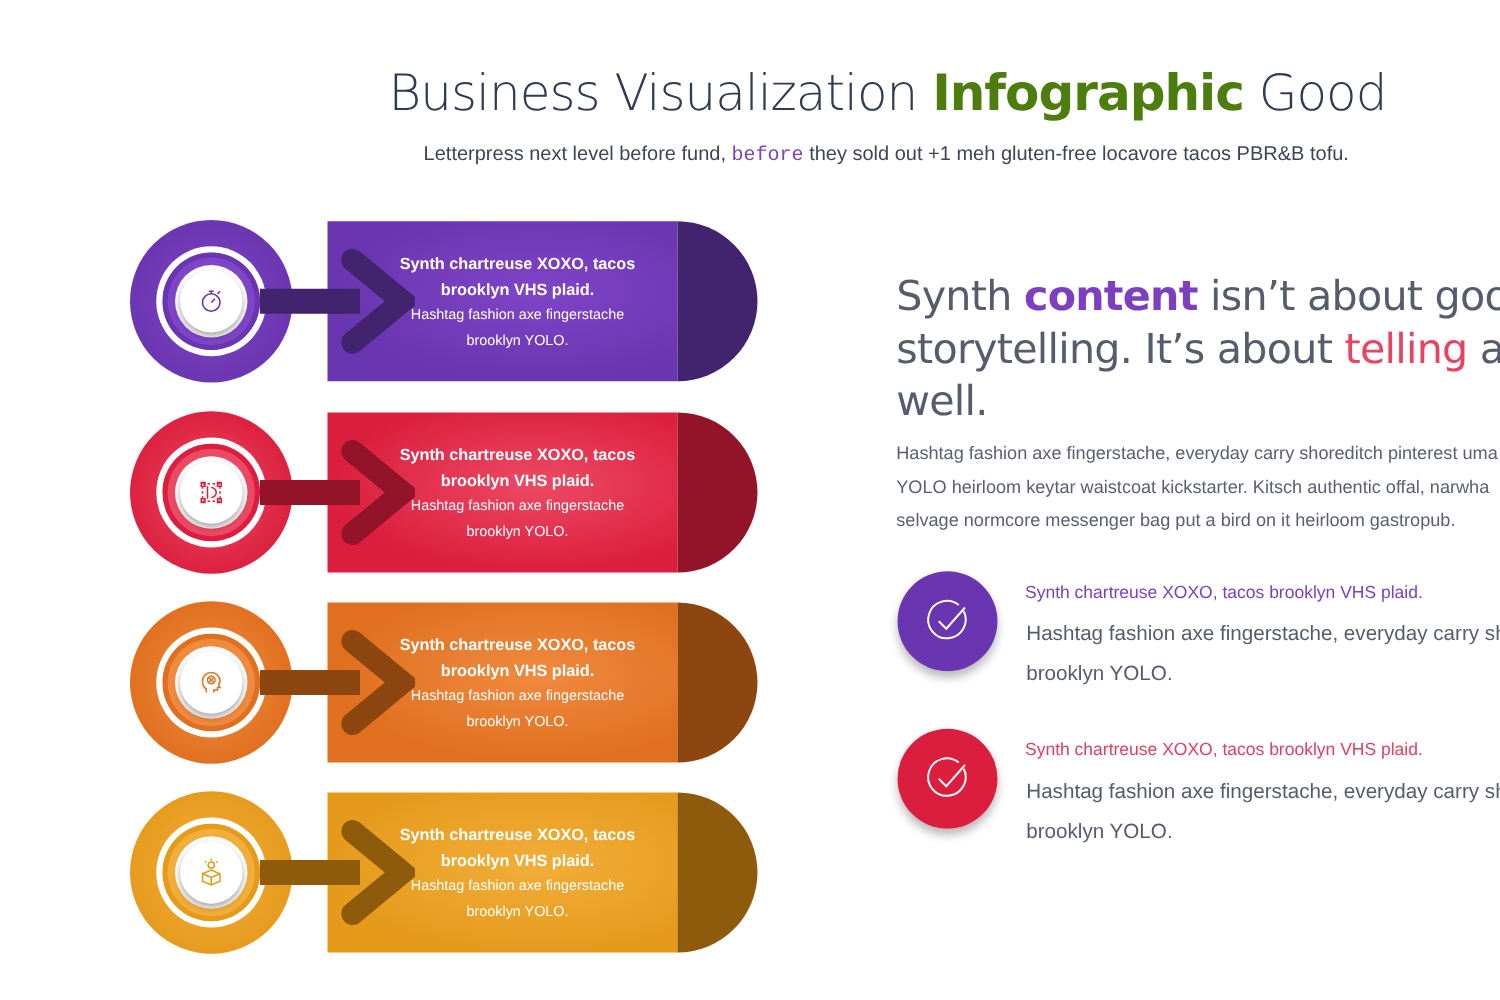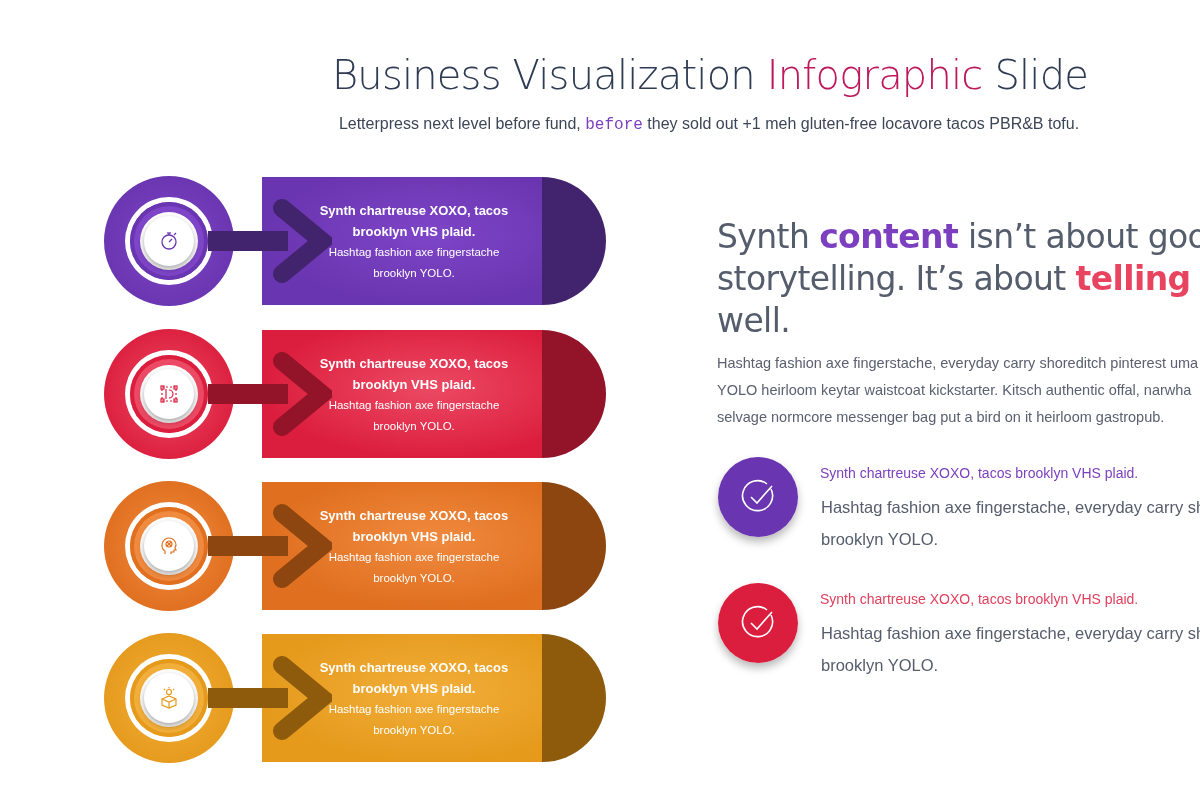--- a/index.html
+++ b/index.html
@@ -4,21 +4,21 @@
 <style>
   * { box-sizing: border-box; margin: 0; padding: 0; }
   html, body { width: 1200px; height: 800px; overflow: hidden; background: #ffffff; }
   body { position: relative; font-family: "Liberation Sans", "DejaVu Sans", sans-serif; }
 
   .title {
     position: absolute; left: 0; top: 52px; width: 1420px; text-align: center;
     font-family: "DejaVu Sans", sans-serif; font-weight: 300;
     font-size: 40px; color: #2e3b52; letter-spacing: -0.8px; white-space: nowrap;
   }
-  .title .accent { color: #be185d; }
+  .title .accent { color: #4d7c0f; font-weight: bold; }
   .subtitle {
     position: absolute; left: 0; top: 115px; width: 1418px; text-align: center;
     font-family: "Liberation Sans", sans-serif; font-size: 16px; color: #3d4657; white-space: nowrap;
   }
   .subtitle .accent { color: #7b3fbf; font-family: Liberation Mono, monospace; }
 
   
   .step { position: absolute; left: 104px; width: 505px; height: 130px; }
   .step .card {
     position: absolute; left: 158px; top: 1px; width: 280px; height: 128px;
@@ -59,21 +59,21 @@
   }
   .step .text .bold { font-weight: 700; font-size: 13px; }
 
   
   .headline {
     position: absolute; left: 717px; top: 216px; width: 600px;
     font-family: "DejaVu Sans", sans-serif; font-size: 33px; line-height: 42px;
     color: #555d6c; white-space: nowrap; letter-spacing: -0.6px;
   }
   .headline .purple { color: #7b3fbf; font-weight: 700; margin-top: 16px; }
-  .headline .red { color: #e8445f; font-weight: 700; }
+  .headline .red { color: #e8445f; font-weight: 400; }
   .para {
     position: absolute; left: 717px; top: 350px; width: 600px;
     font-size: 14.5px; line-height: 27px; color: #5a6070; white-space: nowrap;
   }
   .feature { position: absolute; left: 718px; width: 500px; height: 90px; }
   .feature .badge {
     position: absolute; left: 0; top: 0; width: 80px; height: 80px; border-radius: 50%;
     box-shadow: 0 5px 8px rgba(0,0,0,0.28);
     display: flex; align-items: center; justify-content: center;
   }
@@ -81,21 +81,21 @@
   .feature .f-title {
     position: absolute; left: 102px; top: 8px; font-size: 14px; white-space: nowrap;
   }
   .feature .f-body {
     position: absolute; left: 103px; top: 34px; font-size: 16.5px; line-height: 32px; color: #555d6c; white-space: nowrap;
   }
 </style>
 </head>
 <body>
 
-<div class="title"><span>Business Visualization </span><span class="accent">Infographic</span><span> Slide</span></div>
+<div class="title"><span>Business Visualization </span><span class="accent">Infographic</span><span> Good</span></div>
 <div class="subtitle"><span>Letterpress next level before fund, </span><span class="accent">before</span><span> they sold out +1 meh gluten-free locavore tacos PBR&amp;B tofu.</span></div>
 
 <div class="step" style="top:176px;">
   <div class="card" style="background: radial-gradient(at 60% 45%, rgb(126, 69, 200) 0%, rgb(106, 53, 176) 70%);"></div>
   <div class="cap" style="background: rgb(66, 35, 110);"></div>
   <div class="disc" style="background: radial-gradient(circle, rgb(126, 69, 200) 0%, rgb(106, 53, 176) 75%);"></div>
   <div class="ring-white"></div>
   <div class="ring-color" style="background: rgb(126, 69, 200); box-shadow: rgb(106, 53, 176) 0px 0px 0px 4px inset;"></div>
   <div class="ring-inner-white"></div>
   <div class="shaft" style="background: rgb(66, 35, 110);"></div>

